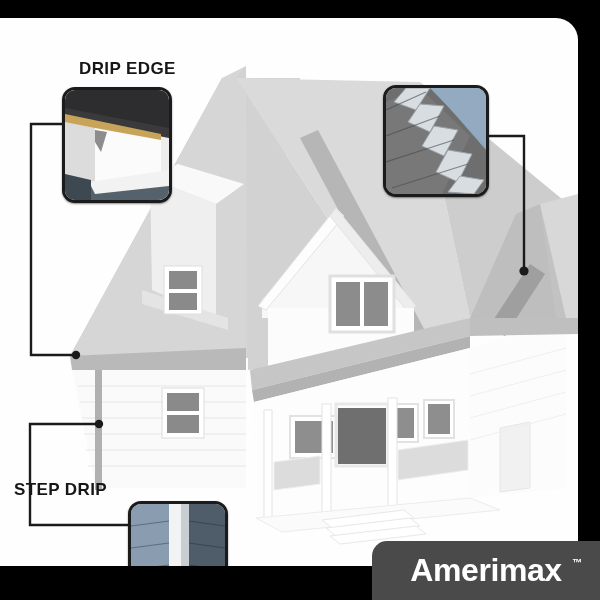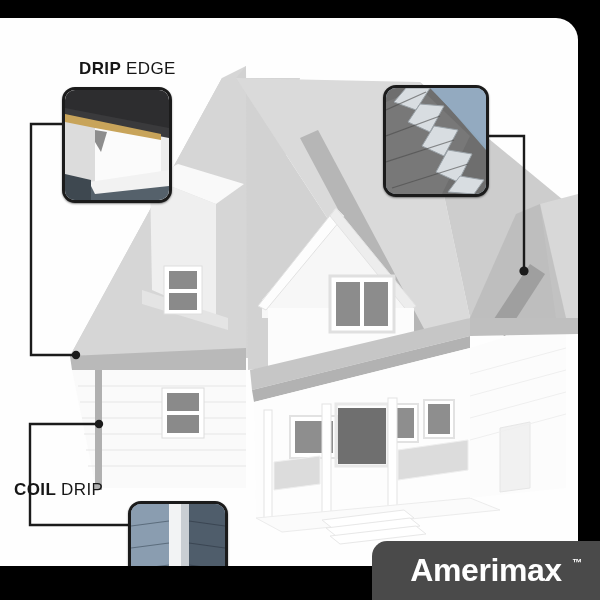--- a/index.html
+++ b/index.html
@@ -17,21 +17,21 @@
   .bar.bottom{top:566px;height:34px;}
   .bar.right{position:absolute;left:578px;top:0;width:22px;height:600px;background:#000;}
 
   
   .illus{position:absolute;left:0;top:0;width:578px;height:548px;}
 
   
   .label{position:absolute;white-space:nowrap;color:#161616;
          font-size:17px;letter-spacing:.4px;font-stretch:condensed;}
   .label .light{font-weight:700;}
-  .label .bold{font-weight:400;}
+  .label .bold{font-weight:700;}
   #lbl-drip{left:79px;top:41px;}
   #lbl-step{left:374px;top:41px;}
   #lbl-trim{left:14px;top:462px;}
 
   
   .callout{position:absolute;border:3px solid #1b1b1b;border-radius:13px;
            overflow:hidden;background:#bbb;box-shadow:0 1px 2px rgba(0,0,0,.45);}
   #co-drip{left:62px;top:69px;width:104px;height:110px;}
   #co-step{left:383px;top:67px;width:100px;height:106px;}
   #co-trim{left:128px;top:483px;width:94px;height:103px;}
@@ -163,21 +163,21 @@
       </g>
     </svg>
 
     <div class="label" id="lbl-drip">
       <span class="light">DRIP </span>
       <span class="bold">EDGE</span>
     </div>
 
 
     <div class="label" id="lbl-trim">
-      <span class="light">COIL </span>
+      <span class="light">STEP </span>
       <span class="bold">DRIP</span>
     </div>
 
     <div class="callout" id="co-drip">
       <svg viewBox="0 0 104 110" preserveAspectRatio="none">
         <rect width="104" height="110" fill="#ededed"></rect>
         <polygon points="0,0 104,0 104,42 0,22" fill="#2d2d2f"></polygon>
         <polygon points="0,18 104,38 104,48 0,28" fill="#3a3a3c"></polygon>
         <polygon points="0,24 96,44 96,52 0,34" fill="#c8a45a"></polygon>
         <polygon points="0,32 30,38 30,96 0,90" fill="#dcdcdc"></polygon>

